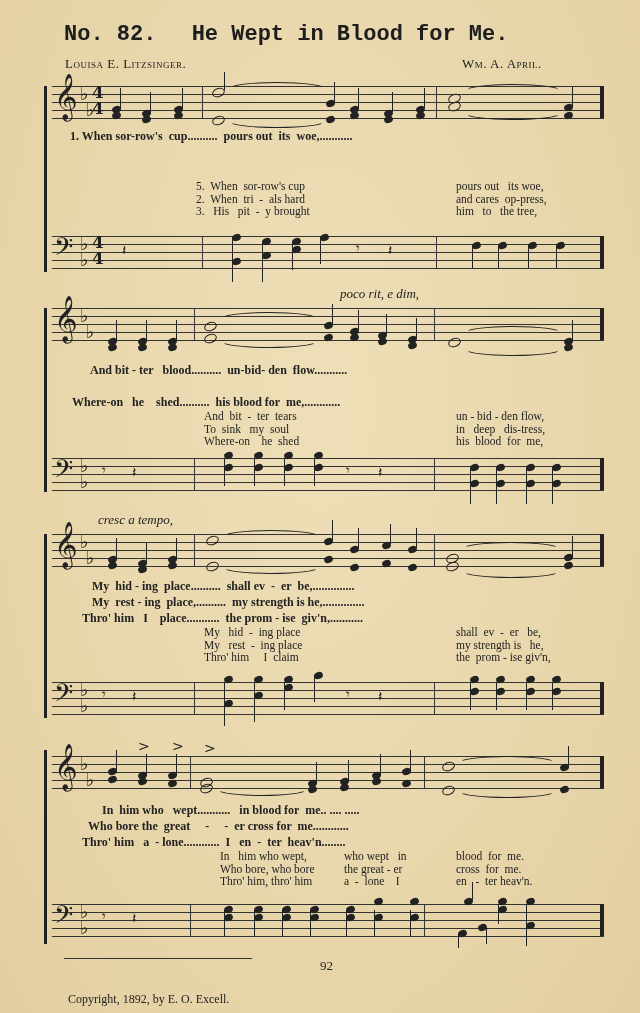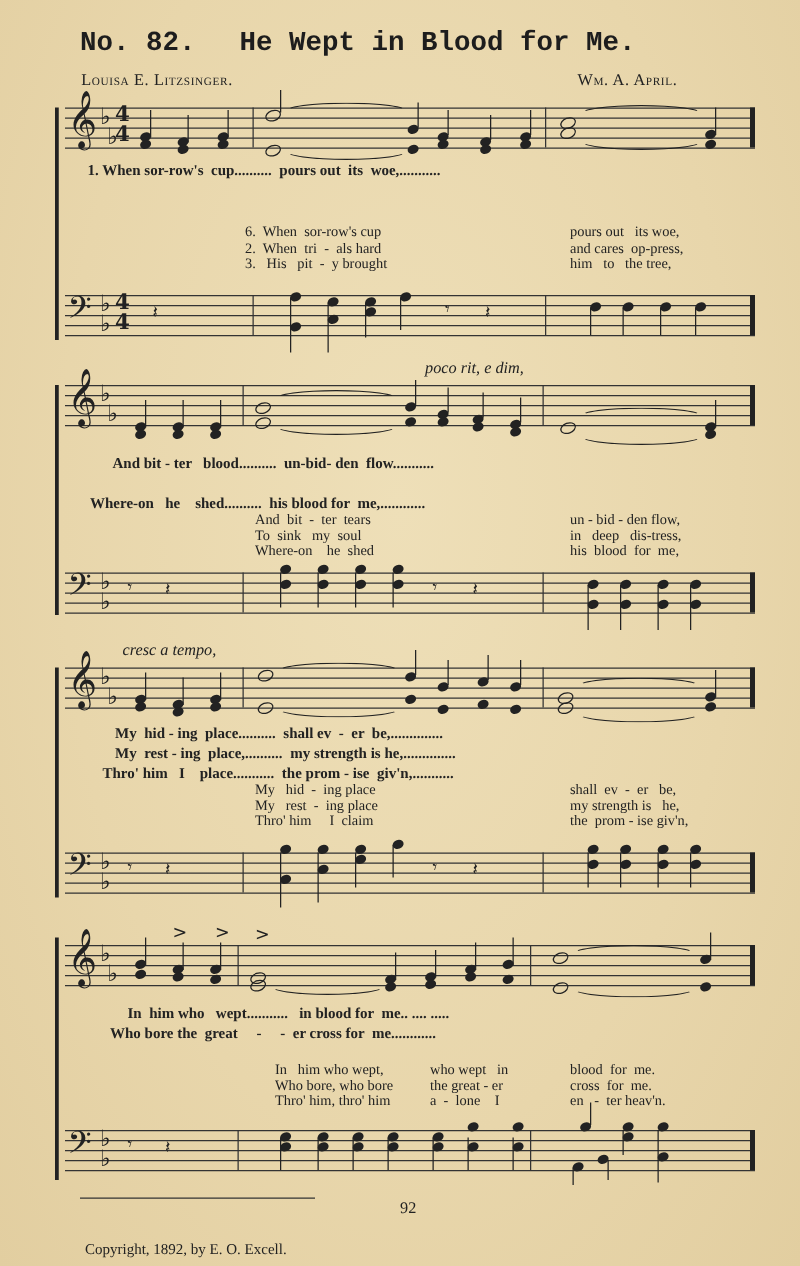--- a/index.html
+++ b/index.html
@@ -98,21 +98,21 @@
       <div class="note open" style="left:396px;top:8px"></div>
         <div class="note open" style="left:396px;top:16px"></div>
       <div class="tie" style="left:412px;top:-2px;width:96px"></div>
         <div class="tie under" style="left:412px;top:20px;width:96px"></div>
       <div class="note" style="left:512px;top:18px"></div>
         <div class="note" style="left:512px;top:26px"></div>
         <div class="stem" style="left:520px;top:0;height:22px"></div>
       <div class="endbar"></div>
     </div>
     <div class="lyr" style="left:26px;top:48px"><span>1. When sor-row's</span>  <span>cup..........</span>  <span>pours out  its</span>  <span>woe,...........</span></div>
-    <div class="lyr-sm" style="left:152px;top:100px"><span>6.  When  sor-row's cup</span><br><span>2.  When  tri  -  als hard</span><br><span>3.   His   pit  -  y brought</span></div>
+    <div class="lyr-sm" style="left:152px;top:100px"><span>5.  When  sor-row's cup</span><br><span>2.  When  tri  -  als hard</span><br><span>3.   His   pit  -  y brought</span></div>
     <div class="lyr-sm" style="left:412px;top:100px"><span>pours out   its woe,</span><br><span>and cares  op-press,</span><br><span>him   to   the tree,</span></div>
     <div class="staff bass" style="top:156px;">
       <div class="line" style="top:0"></div>
         <div class="line" style="top:8px"></div>
         <div class="line" style="top:16px"></div>
         <div class="line" style="top:24px"></div>
         <div class="line" style="top:32px"></div>
       <span class="clef">𝄢</span>
       <span class="keysig">♭<br>♭</span>
       <span class="timesig">4<br>4</span>
@@ -372,20 +372,21 @@
         <div class="note open" style="left:390px;top:30px"></div>
       <div class="tie" style="left:406px;top:0;width:96px"></div>
         <div class="tie under" style="left:406px;top:28px;width:96px"></div>
       <div class="note" style="left:508px;top:8px"></div>
         <div class="note" style="left:508px;top:30px"></div>
         <div class="stem" style="left:516px;top:-10px;height:22px"></div>
       <div class="endbar"></div>
     </div>
     <div class="lyr" style="left:58px;top:60px"><span>In  him who</span>   <span>wept...........</span>   <span>in blood for</span>  <span>me.. .... .....</span></div>
     <div class="lyr" style="left:44px;top:76px"><span>Who bore the</span>  <span>great     -     -</span>  <span>er cross for</span>  <span>me............</span></div>
+    <div class="lyr" style="left:38px;top:92px"><span>Thro' him   a  -</span> <span>lone............</span>  <span>I   en  -  ter</span>  <span>heav'n........</span></div>
     <div class="lyr-sm" style="left:176px;top:108px"><span>In   him who wept,</span><br><span>Who bore, who bore</span><br><span>Thro' him, thro' him</span></div>
     <div class="lyr-sm" style="left:300px;top:108px"><span>who wept   in</span><br><span>the great - er</span><br><span>a  -  lone    I</span></div>
     <div class="lyr-sm" style="left:412px;top:108px"><span>blood  for  me.</span><br><span>cross  for  me.</span><br><span>en   -  ter heav'n.</span></div>
     <div class="staff bass" style="top:162px;">
       <div class="line" style="top:0"></div>
         <div class="line" style="top:8px"></div>
         <div class="line" style="top:16px"></div>
         <div class="line" style="top:24px"></div>
         <div class="line" style="top:32px"></div>
       <span class="clef">𝄢</span>

